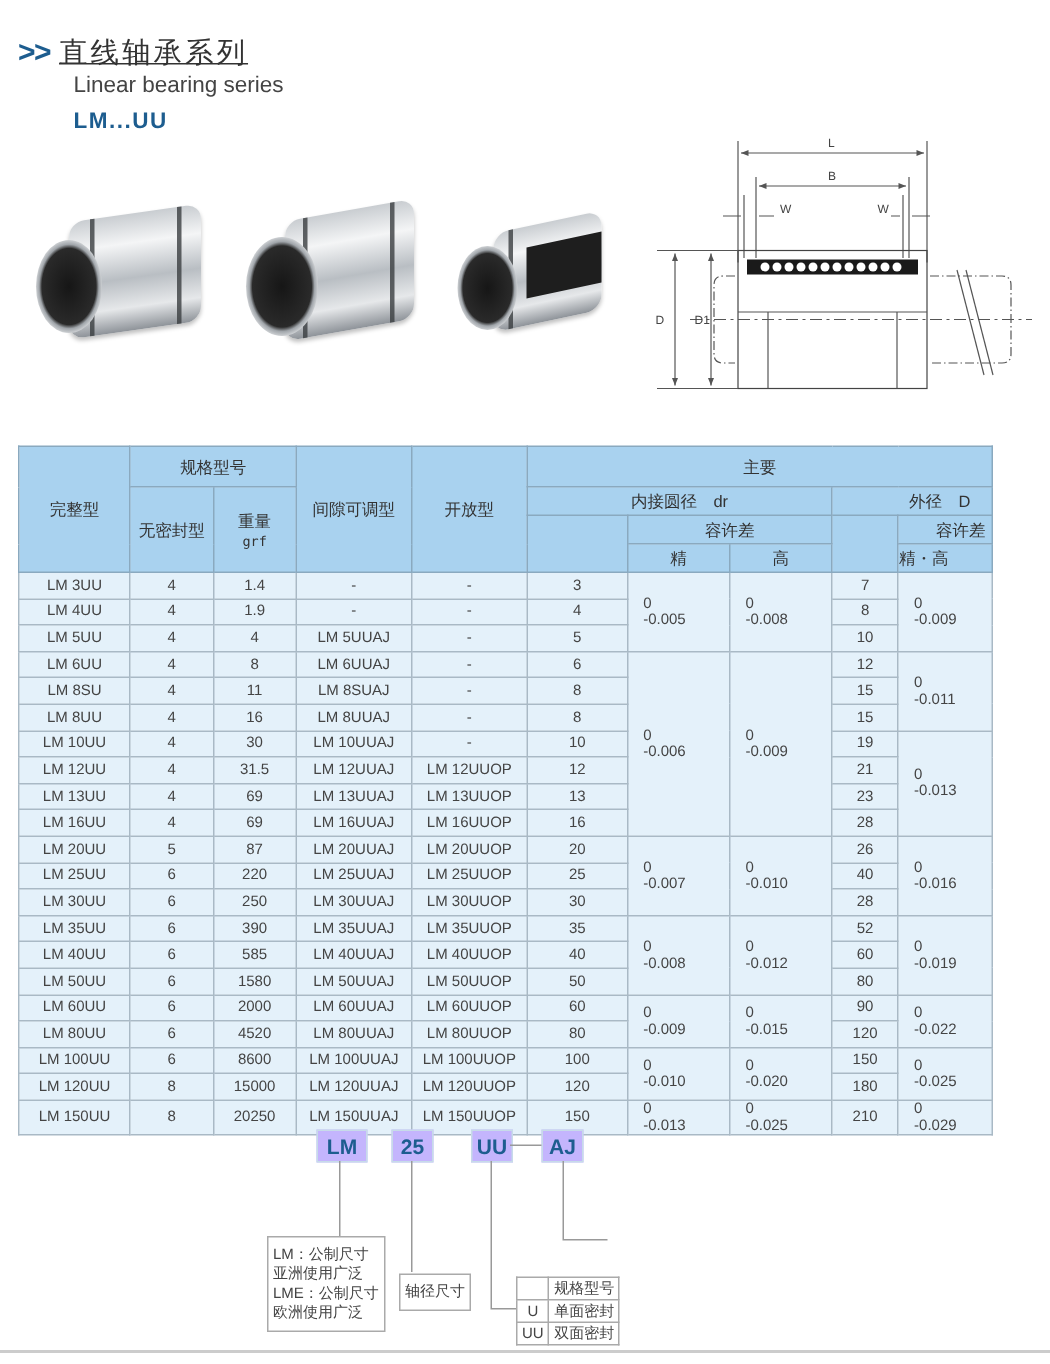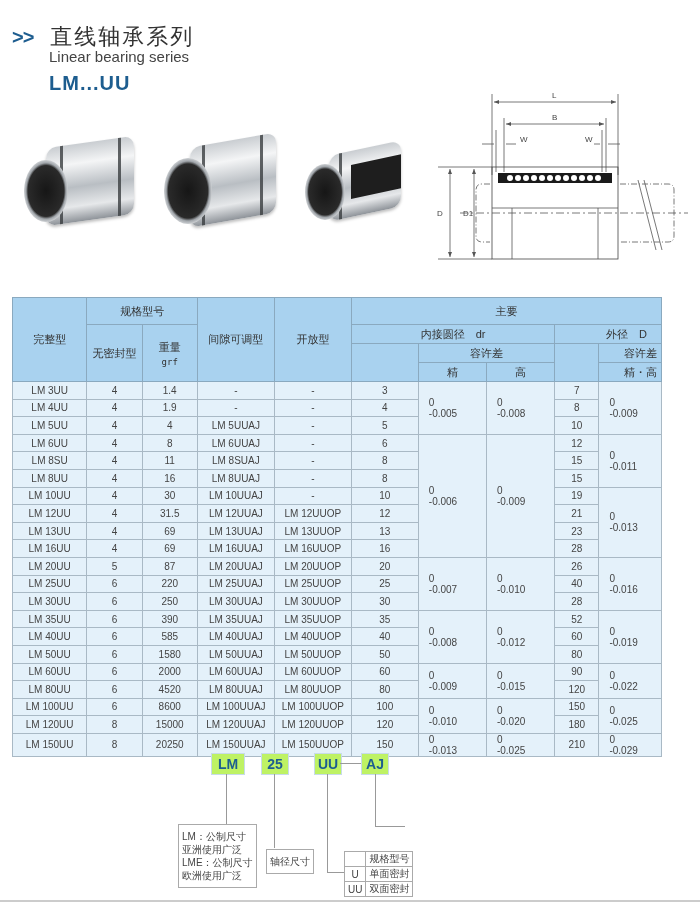--- a/index.html
+++ b/index.html
@@ -1,22 +1,22 @@
 <!DOCTYPE html>
 <html><head>
 <meta charset="utf-8">
 <style>
   html, body { margin:0; padding:0; }
   body { width:700px; height:909px; background:#ffffff; position:relative; overflow:hidden;
          font-family:"DejaVu Sans", "Liberation Sans", sans-serif; color:#333; }
   .hdr { position:absolute; left:12px; top:22px; }
   .hdr .arrows { color:#1d5d8f; font-weight:bold; font-size:20px; letter-spacing:-1px; font-family:"Liberation Sans", sans-serif; }
-  .hdr .cn { font-size:22px; color:#333; margin-left:17px; letter-spacing:2px; }
+  .hdr .cn { font-size:19px; color:#333; margin-left:6px; letter-spacing:2px;text-decoration:underline; }
   .hdr .en { position:absolute; left:37px; top:26px; font-size:15px; color:#444; white-space:nowrap; font-family:"Liberation Sans", sans-serif; }
-  .hdr .series { position:absolute; left:37px; top:50px; font-size:20px; color:#1d5d8f; font-weight:bold; font-family:"Liberation Sans", sans-serif; letter-spacing:1px; }
+  .hdr .series { position:absolute; left:37px; top:50px; font-size:15px; color:#1d5d8f; font-weight:bold; font-family:"Liberation Sans", sans-serif; letter-spacing:1px; }
 
   
   .photo { position:absolute; }
   .cyl { position:absolute; border-radius:10px;
          background:linear-gradient(180deg,#c9cdd1 0%,#f4f5f6 25%,#b9bec3 55%,#e6e8ea 80%,#8e9399 100%); box-shadow:0 2px 3px rgba(0,0,0,0.25); }
   .cyl .band { position:absolute; top:0; bottom:0; width:3px; background:#3a3d40; opacity:.8; }
 
   
   .drawing { position:absolute; left:430px; top:80px; width:265px; height:180px; }
 
@@ -25,21 +25,21 @@
   table.spec th { background:#a9d2ef; color:#333; font-weight:normal; border:1px solid #8aa9bf; font-size:11px; padding:0; }
   table.spec td { background:#e4f1fa; border:1px solid #a9b9c5; text-align:center; padding:0; height:16.6px; color:#444; white-space:nowrap; }
   table.spec td.tol { text-align:left; padding-left:10px; line-height:11px; }
   table.spec tr.hr1 th { height:26px; }
   table.spec tr.hr2 th { height:18px; }
   table.spec tr.hr3 th { height:18px; }
   table.spec tr.hr4 th { height:18px; }
 
   
   .code { position:absolute; font-family:"Liberation Sans", sans-serif; }
-  .codebox { position:absolute; background:#bef264; border:1px solid #c7dbe9; color:#1d5d8f; font-weight:bold; font-size:14px; text-align:center; line-height:20px; height:20px; }
+  .codebox { position:absolute; background:#c4b5fd; border:1px solid #c7dbe9; color:#1d5d8f; font-weight:bold; font-size:14px; text-align:center; line-height:20px; height:20px; }
   .line { position:absolute; background:#999; }
   .note { position:absolute; border:1px solid #aaa; background:#fff; font-size:10px; color:#444; line-height:13px; padding:5px 3px; white-space:nowrap; }
   .mini { position:absolute; border-collapse:collapse; font-size:10px; color:#444; }
   .mini td { border:1px solid #aaa; height:12px; padding:0 3px; text-align:center; white-space:nowrap; }
   .footer-rule { position:absolute; left:0; top:900px; width:700px; height:2px; background:#ccc; }
 </style>
 </head>
 <body>
 
 <div class="hdr">
@@ -169,21 +169,21 @@
     </tr>
     <tr class="hr3">
       <th rowspan="2"></th>
       <th colspan="2">容许差</th>
       <th rowspan="2"></th>
       <th style="text-align:right;padding-right:4px">容许差</th>
     </tr>
     <tr class="hr4">
       <th>精</th>
       <th>高</th>
-      <th style="text-align:right;padding-right:4px">精・高</th>
+      <th style="text-align:left;padding-right:17px">精・高</th>
     </tr>
   </thead>
   <tbody id="spec-body">
       <tr>
         <td>LM 3UU</td>
         <td>4</td>
         <td>1.4</td>
         <td>-</td>
         <td>-</td>
         <td>3</td>

